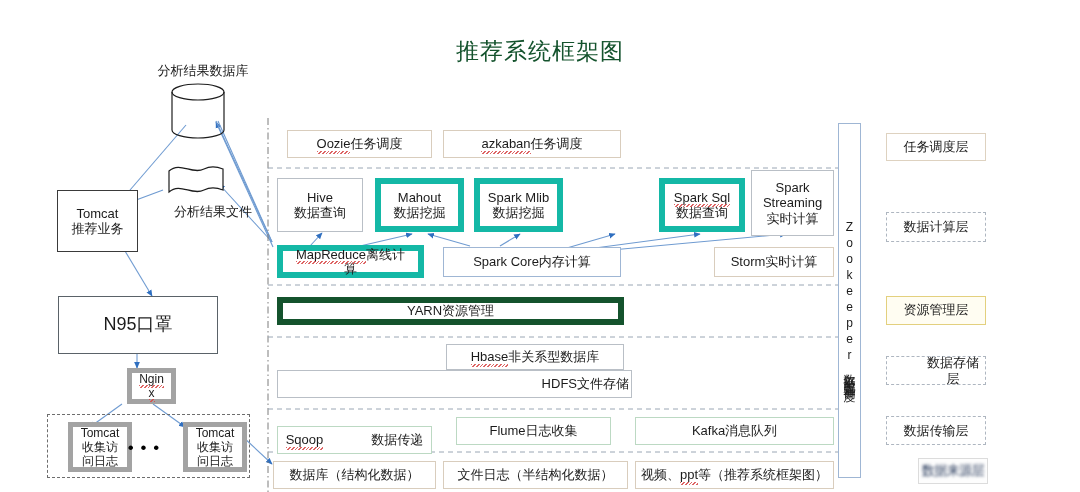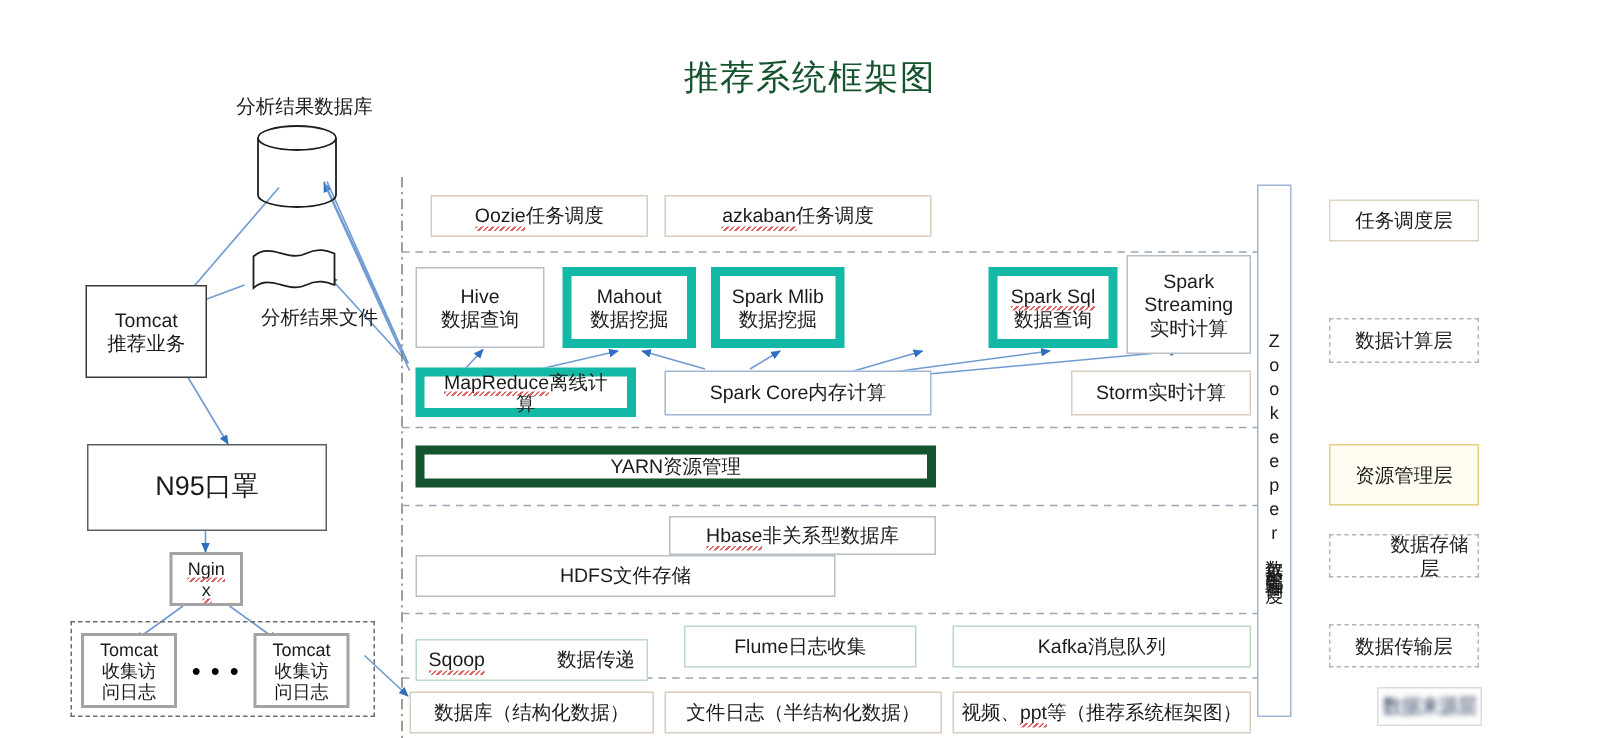--- a/index.html
+++ b/index.html
@@ -49,21 +49,21 @@
     color: #1b1b1b;
     padding: 1px 2px;
   }
   .bx-blue   { border: 1px solid #9fb6d4; }
   .bx-blue2  { border: 6px solid #14b8a6; }
   .bx-gray   { border: 1px solid #b9bfc6; }
   .bx-tan    { border: 1px solid #d9cdbd; }
   .bx-yellow { border: 6px solid #14532d; }
   .bx-green  { border: 1px solid #bcd9c3; }
   .bx-dark   { border: 1px solid #3a3a3a; }
-  .bx-dark2  { border: 2px solid #a3a3a3; }
+  .bx-dark2  { border: 5px solid #a3a3a3; margin-left: 14px; }
   .bx-dkgray { border: 1px solid #5a6268; }
 
   
   .sq {
     position: relative;
     display: inline-block;
   }
   .sq::after {
     content: "";
     position: absolute;
@@ -291,21 +291,21 @@
   </div>
 
   <div class="abs box bx-yellow" style="left:277px; top:297px; width:347px; height:28px;">
     <span>YARN资源管理</span>
   </div>
 
   <div class="abs box bx-gray" style="left:446px; top:344px; width:178px; height:26px;">
     <span class="sq">Hbase</span>
       <span>非关系型数据库</span>
   </div>
-  <div class="abs box bx-gray" style="left:277px; top:370px; width:280px; height:28px;">
+  <div class="abs box bx-gray" style="left:277px; top:370px; width:355px; height:28px;justify-content:flex-end;">
     <span>HDFS文件存储</span>
   </div>
 
   <div class="abs box bx-green" style="left:277px; top:426px; width:155px; height:28px;gap:48px;">
     <span class="sq">Sqoop</span>
       <span>数据传递</span>
   </div>
   <div class="abs box bx-green" style="left:456px; top:417px; width:155px; height:28px;">
     <span>Flume日志收集</span>
   </div>
@@ -326,21 +326,21 @@
   </div>
 
   <div class="abs" id="zookeeper" style="left:838px; top:123px; width:23px; height:355px;">Zookeeper数据平台配置和调度</div>
 
   <div class="abs box layer-label ld-solid-tan" style="left:886px; top:133px; width:100px; height:28px;">
     <span>任务调度层</span>
   </div>
   <div class="abs box layer-label ld-dash" style="left:886px; top:212px; width:100px; height:30px;">
     <span>数据计算层</span>
   </div>
-  <div class="abs box layer-label ld-yellow" style="left:886px; top:296px; width:100px; height:41px;">
+  <div class="abs box layer-label ld-yellow" style="left:886px; top:296px; width:100px; height:29px;font-family:Liberation Mono, monospace;">
     <span>资源管理层</span>
   </div>
   <div class="abs box layer-label ld-dash" style="left:886px; top:356px; width:100px; height:29px;padding-left:36px;">
     <span>数据存储层</span>
   </div>
   <div class="abs box layer-label ld-dash" style="left:886px; top:416px; width:100px; height:29px;">
     <span>数据传输层</span>
   </div>
   <div class="abs box layer-label" id="lbl-source" style="left:918px; top:458px; width:70px; height:26px; border:1px solid #dcdcdc;">
     <span class="blurtext">数据来源层</span>

